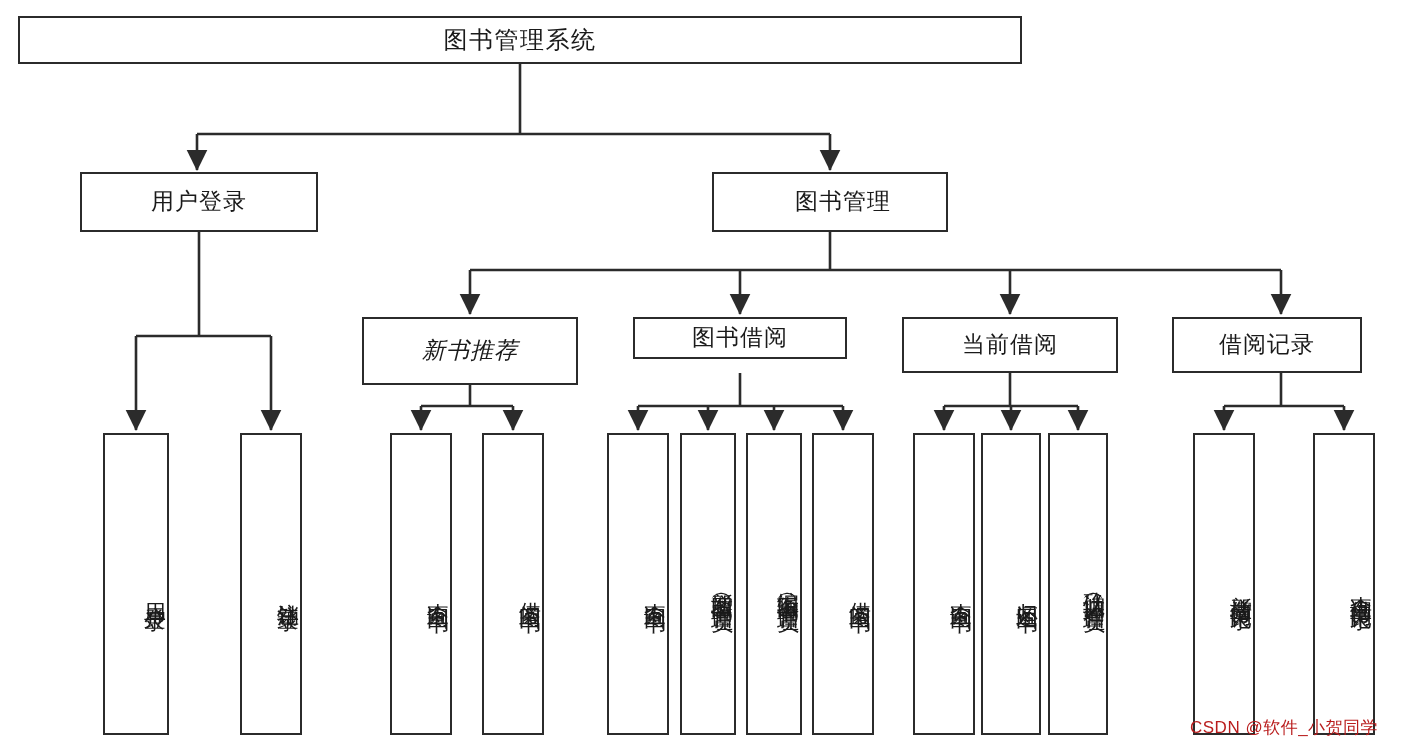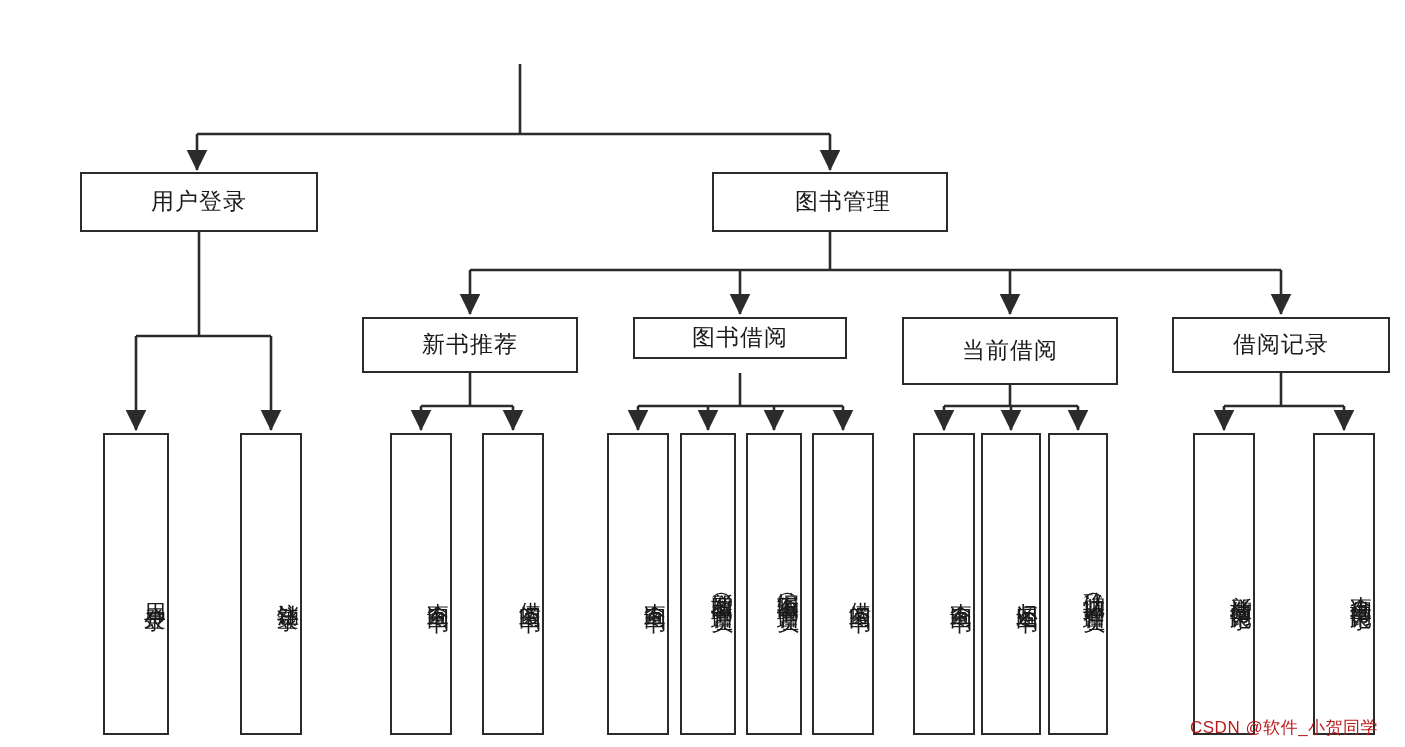--- a/index.html
+++ b/index.html
@@ -115,38 +115,41 @@
       <path d="M 1011 406 L 1011 430" marker-end="url(#arrow)"></path>
       <path d="M 1078 406 L 1078 430" marker-end="url(#arrow)"></path>
 
       <path d="M 1281 373 L 1281 406"></path>
       <path d="M 1224 406 L 1344 406"></path>
       <path d="M 1224 406 L 1224 430" marker-end="url(#arrow)"></path>
       <path d="M 1344 406 L 1344 430" marker-end="url(#arrow)"></path>
     </g>
   </svg>
 
+  <div class="node root" style="left:18px; top:16px; width:1004px; height:48px;">
+    <span>图书管理系统</span>
+  </div>
 
   <div class="node horiz" style="left:80px; top:172px; width:238px; height:60px;">
     <span>用户登录</span>
   </div>
   <div class="node horiz" style="left:712px; top:172px; width:236px; height:60px;padding-left:26px;">
     <span>图书管理</span>
   </div>
 
-  <div class="node horiz" style="left:362px; top:317px; width:216px; height:56px;">
+  <div class="node horiz" style="left:362px; top:317px; width:216px; height:68px;font-style:italic;">
     <span>新书推荐</span>
   </div>
   <div class="node horiz" style="left:633px; top:317px; width:214px; height:42px;">
     <span>图书借阅</span>
   </div>
-  <div class="node horiz" style="left:902px; top:317px; width:216px; height:68px;justify-content:center;">
+  <div class="node horiz" style="left:902px; top:317px; width:216px; height:56px;justify-content:center;">
     <span>当前借阅</span>
   </div>
-  <div class="node horiz" style="left:1172px; top:317px; width:218px; height:56px;">
+  <div class="node horiz" style="left:1172px; top:317px; width:190px; height:56px;">
     <span>借阅记录</span>
   </div>
 
   <div class="node leaf" style="left:103px; top:433px; width:66px; height:302px;">
     <span class="leaf-text">用户登录</span>
   </div>
   <div class="node leaf" style="left:240px; top:433px; width:62px; height:302px;">
     <span class="leaf-text">注销登录</span>
   </div>
 

